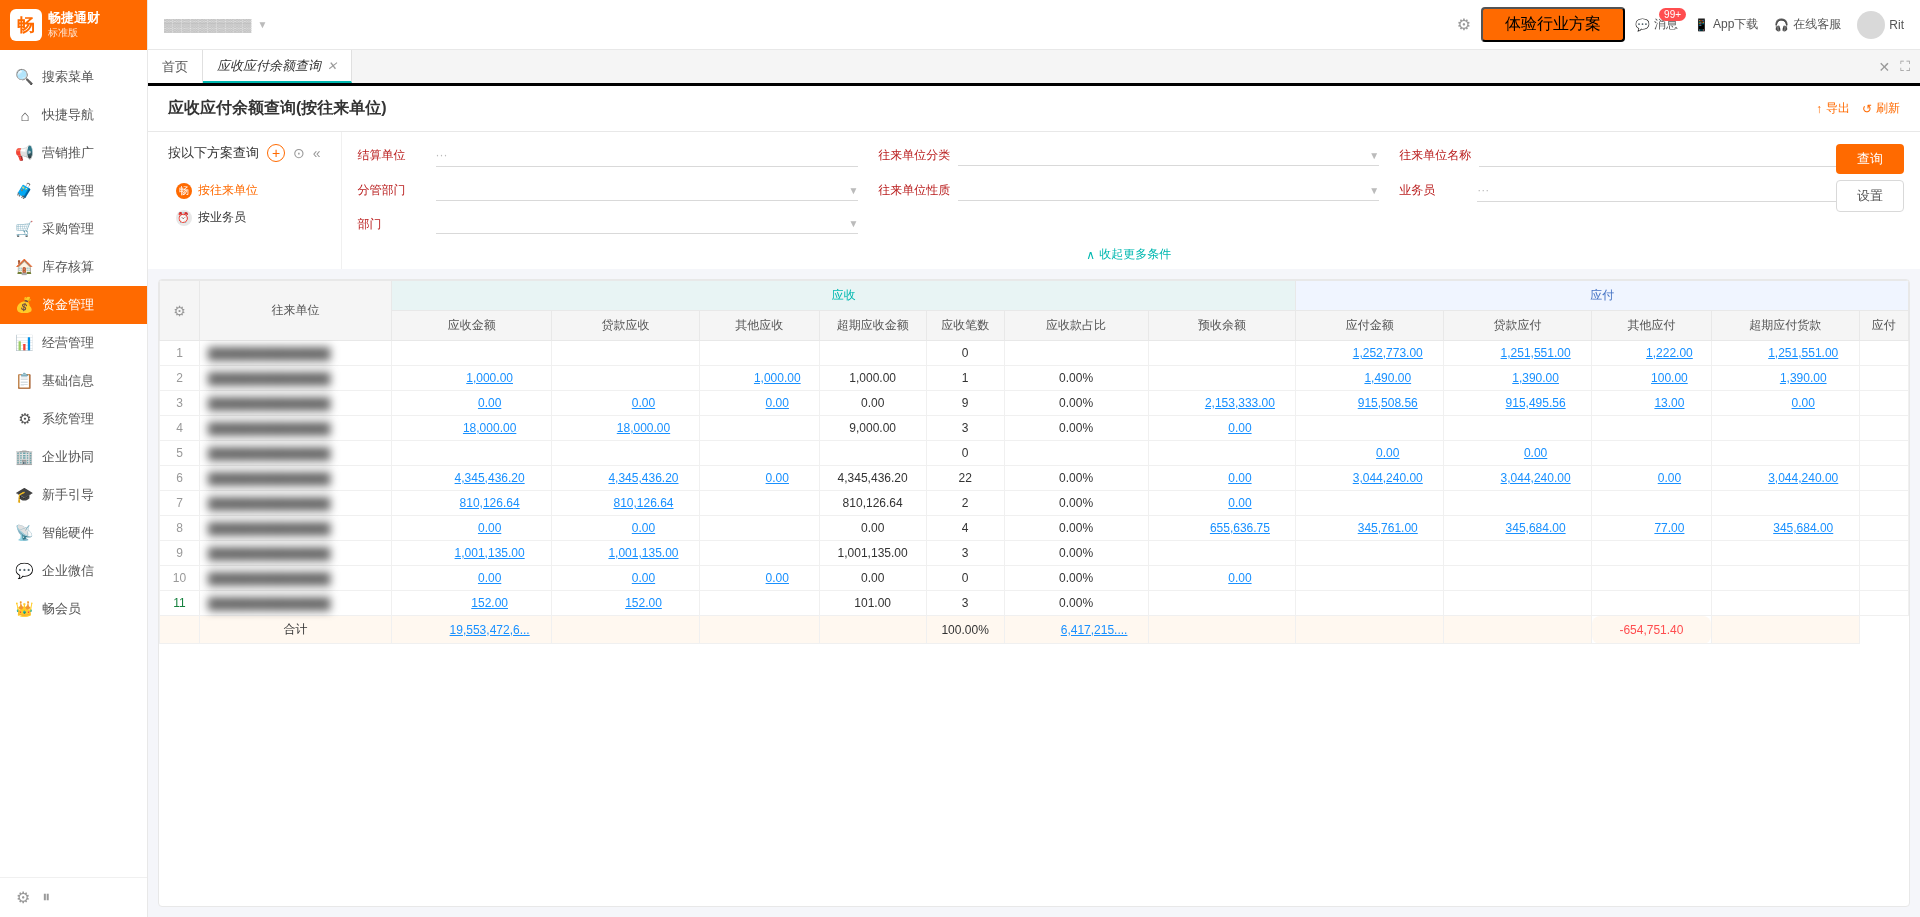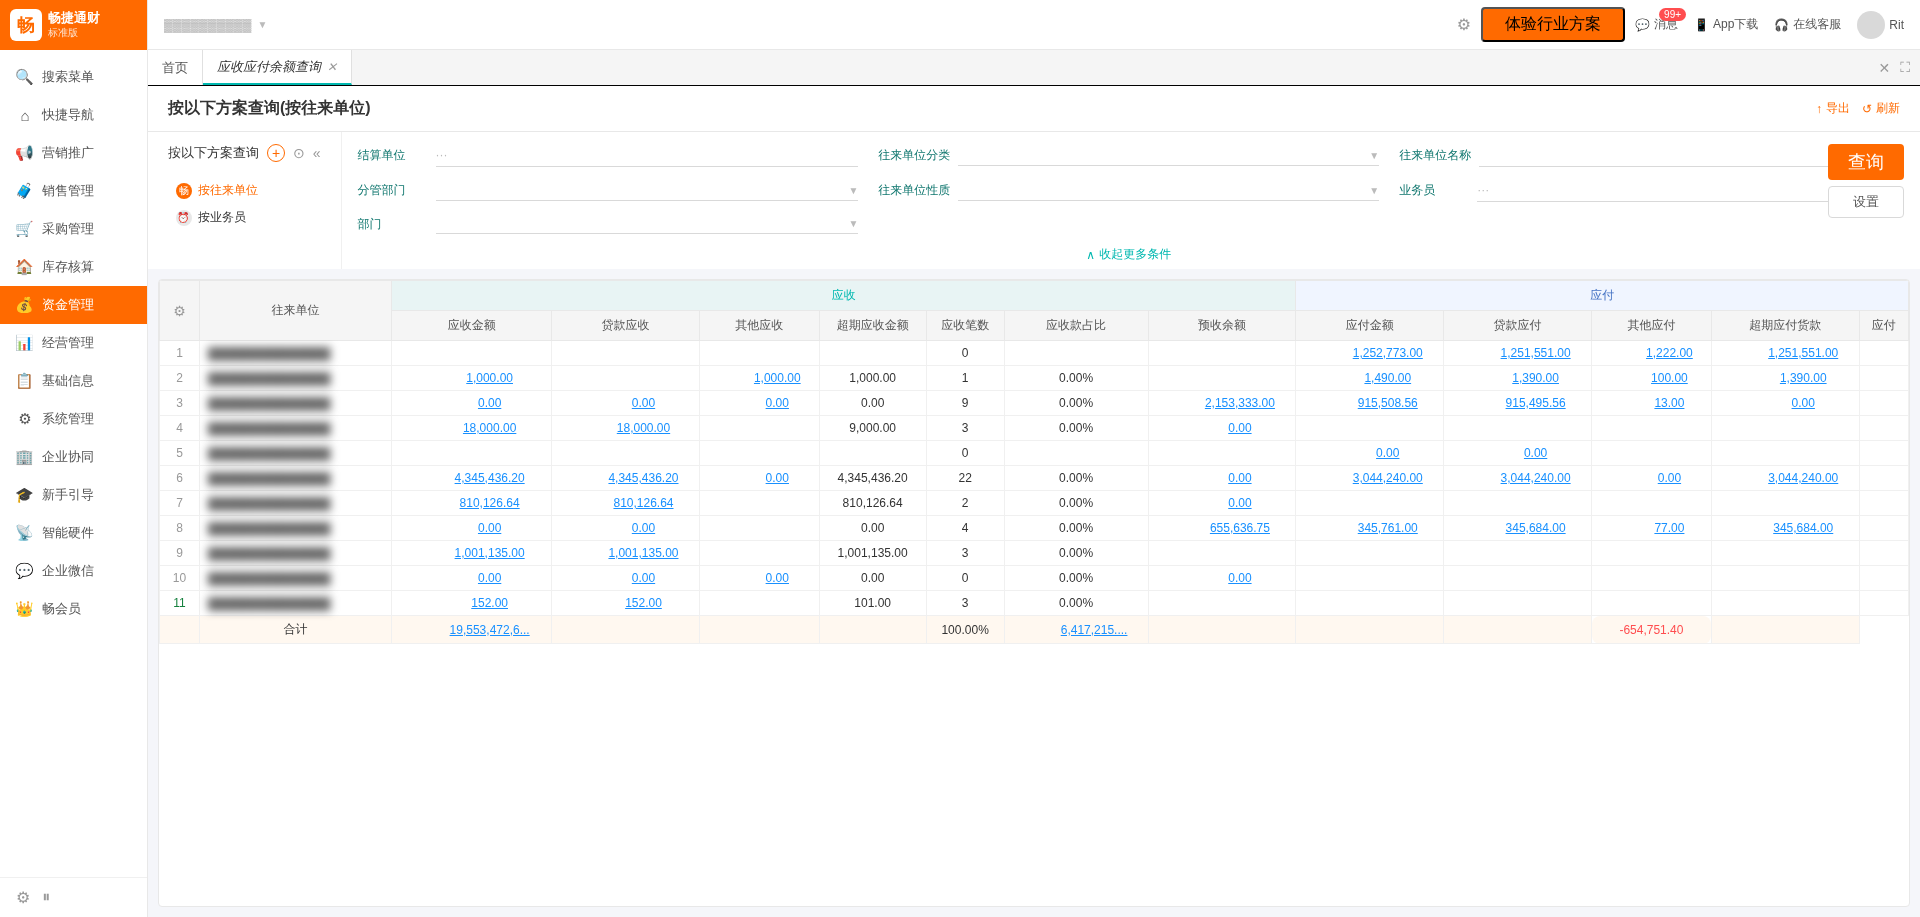--- a/index.html
+++ b/index.html
@@ -42,21 +42,21 @@
     .topbar-user { display: flex; align-items: center; gap: 4px; color: #555; font-size: 12px; }
     .topbar-avatar { width: 28px; height: 28px; border-radius: 50%; background: #d9d9d9; }
 
     
     .main-content {
       margin-left: 148px; margin-top: 50px; height: calc(917px - 50px); display: flex; flex-direction: column;
     }
 
     
     .tab-bar {
-      background: #f5f5f5; display: flex; align-items: center; border-bottom: 1px solid #000000; height: 36px;
+      background: #f5f5f5; display: flex; align-items: center; border-bottom: 3px solid #000000; height: 36px;
     }
     .tab-item {
       display: flex; align-items: center; padding: 0 14px; height: 100%; cursor: pointer;
       font-size: 13px; color: #555; border-right: 1px solid #e0e0e0; gap: 6px;
     }
     .tab-item.active { background: #fff; color: #333; border-bottom: 2px solid #00b8b0; font-style: italic; }
     .tab-home { background: #fff; font-weight: 500; }
     .tab-close { color: #999; font-size: 12px; cursor: pointer; }
     .tab-bar-controls { margin-left: auto; display: flex; align-items: center; gap: 6px; padding-right: 8px; }
     .tab-control-btn { color: #999; font-size: 14px; cursor: pointer; padding: 2px; }
@@ -72,26 +72,26 @@
     .btn-export, .btn-refresh { display: flex; align-items: center; gap: 4px; color: #ff6a00; font-size: 12px; cursor: pointer; background: none; border: none; }
     .filter-label-row { display: flex; align-items: center; gap: 8px; margin-bottom: 10px; }
     .filter-label { color: #333; font-size: 13px; font-weight: 500; }
     .filter-add-btn { color: #ff6a00; font-size: 14px; cursor: pointer; border: 1px solid #ff6a00; border-radius: 50%; width: 18px; height: 18px; display: flex; align-items: center; justify-content: center; }
     .filter-scheme-options { display: flex; flex-direction: column; gap: 2px; padding: 6px 0; }
     .scheme-option { display: flex; align-items: center; gap: 6px; padding: 4px 8px; cursor: pointer; border-radius: 4px; font-size: 12px; }
     .scheme-option.active { color: #ff6a00; }
     .scheme-icon { width: 16px; height: 16px; border-radius: 50%; background: #ff6a00; display: flex; align-items: center; justify-content: center; color: #fff; font-size: 10px; }
     .scheme-icon-gray { width: 16px; height: 16px; border-radius: 50%; background: #e8e8e8; display: flex; align-items: center; justify-content: center; color: #999; font-size: 10px; }
     .filter-item { display: flex; align-items: center; gap: 8px; }
-    .filter-item-label { color: #0f766e; font-size: 12px; white-space: nowrap; min-width: 70px; }
+    .filter-item-label { color: #b91c1c; font-size: 12px; white-space: nowrap; min-width: 70px; }
     .filter-input { flex: 1; border: none; border-bottom: 1px solid #d9d9d9; padding: 4px 0; font-size: 12px; color: #333; outline: none; background: transparent; cursor: pointer; }
     .filter-select { flex: 1; border: none; border-bottom: 1px solid #d9d9d9; padding: 4px 0; font-size: 12px; color: #333; outline: none; background: transparent; cursor: pointer; display: flex; align-items: center; justify-content: space-between; }
     .collapse-row { display: flex; justify-content: center; padding: 6px 0; }
     .collapse-btn { color: #00b8b0; font-size: 12px; cursor: pointer; display: flex; align-items: center; gap: 4px; }
-    .btn-query { background: #ff6a00; color: #fff; border: none; padding: 6px 20px; border-radius: 4px; font-size: 18px; cursor: pointer; }
+    .btn-query { background: #ff6a00; color: #fff; border: none; padding: 6px 20px; border-radius: 4px; font-size: 13px; cursor: pointer; }
     .btn-set { background: #fff; color: #555; border: 1px solid #d9d9d9; padding: 6px 20px; border-radius: 4px; font-size: 13px; cursor: pointer; }
 
     
     .table-container { flex: 1; overflow: auto; margin: 10px; background: #fff; border: 1px solid #e8e8e8; border-radius: 4px; }
     .data-table { width: 100%; border-collapse: collapse; font-size: 12px; }
     .data-table th {
       background: #f5f5f5; border: 1px solid #e8e8e8; padding: 6px 8px;
       text-align: center; color: #555; font-weight: 500; white-space: nowrap; position: sticky; top: 0; z-index: 10;
     }
     .data-table td { border: 1px solid #f0f0f0; padding: 5px 8px; text-align: center; white-space: nowrap; }
@@ -232,21 +232,21 @@
     <div class="tab-bar-controls">
       <span class="tab-control-btn">✕</span>
       <span class="tab-control-btn">⛶</span>
     </div>
   </div>
 
   <div class="page-area">
 
     <div class="page-header">
       <div class="page-title-row">
-        <div class="page-title">按以下方案查询(按往来单位)</div>
+        <div class="page-title">应收应付余额查询(按往来单位)</div>
         <div class="page-title-actions">
           <button class="btn-export">
             <span>↑</span>
             <span>导出</span>
           </button>
           <button class="btn-refresh">
             <span>↺</span>
             <span>刷新</span>
           </button>
         </div>

